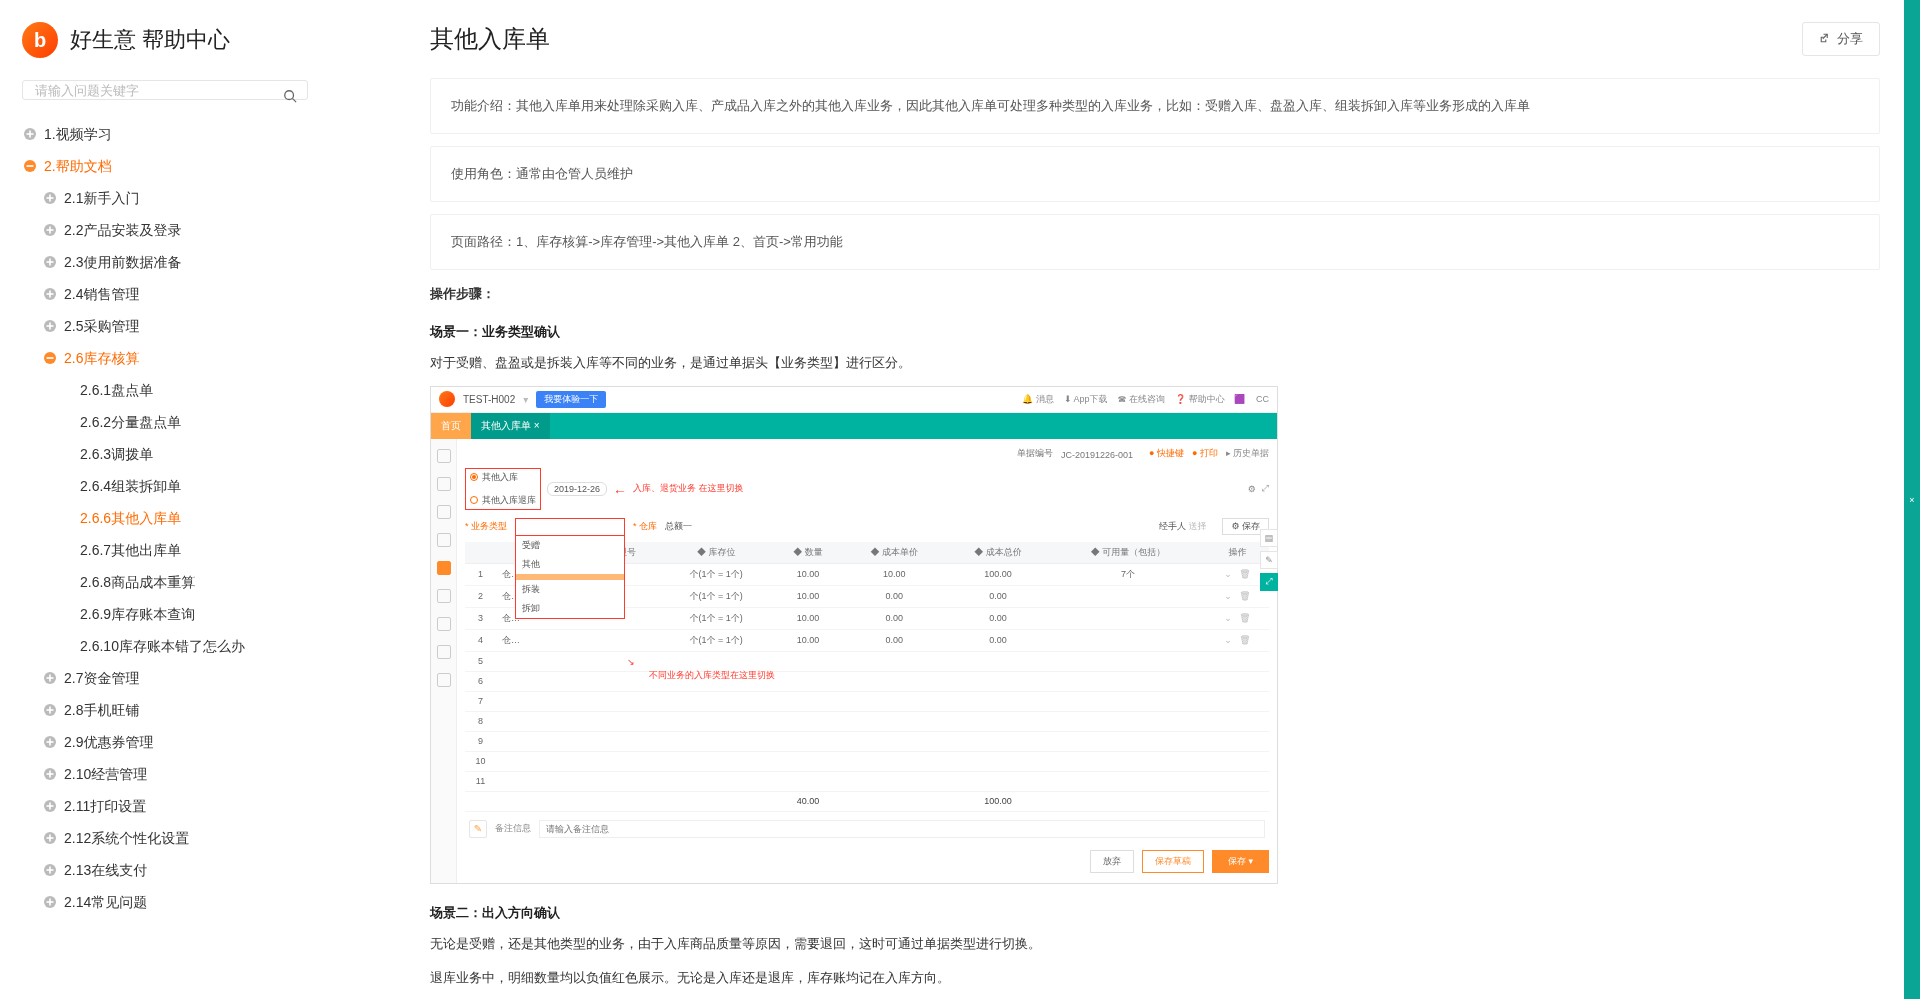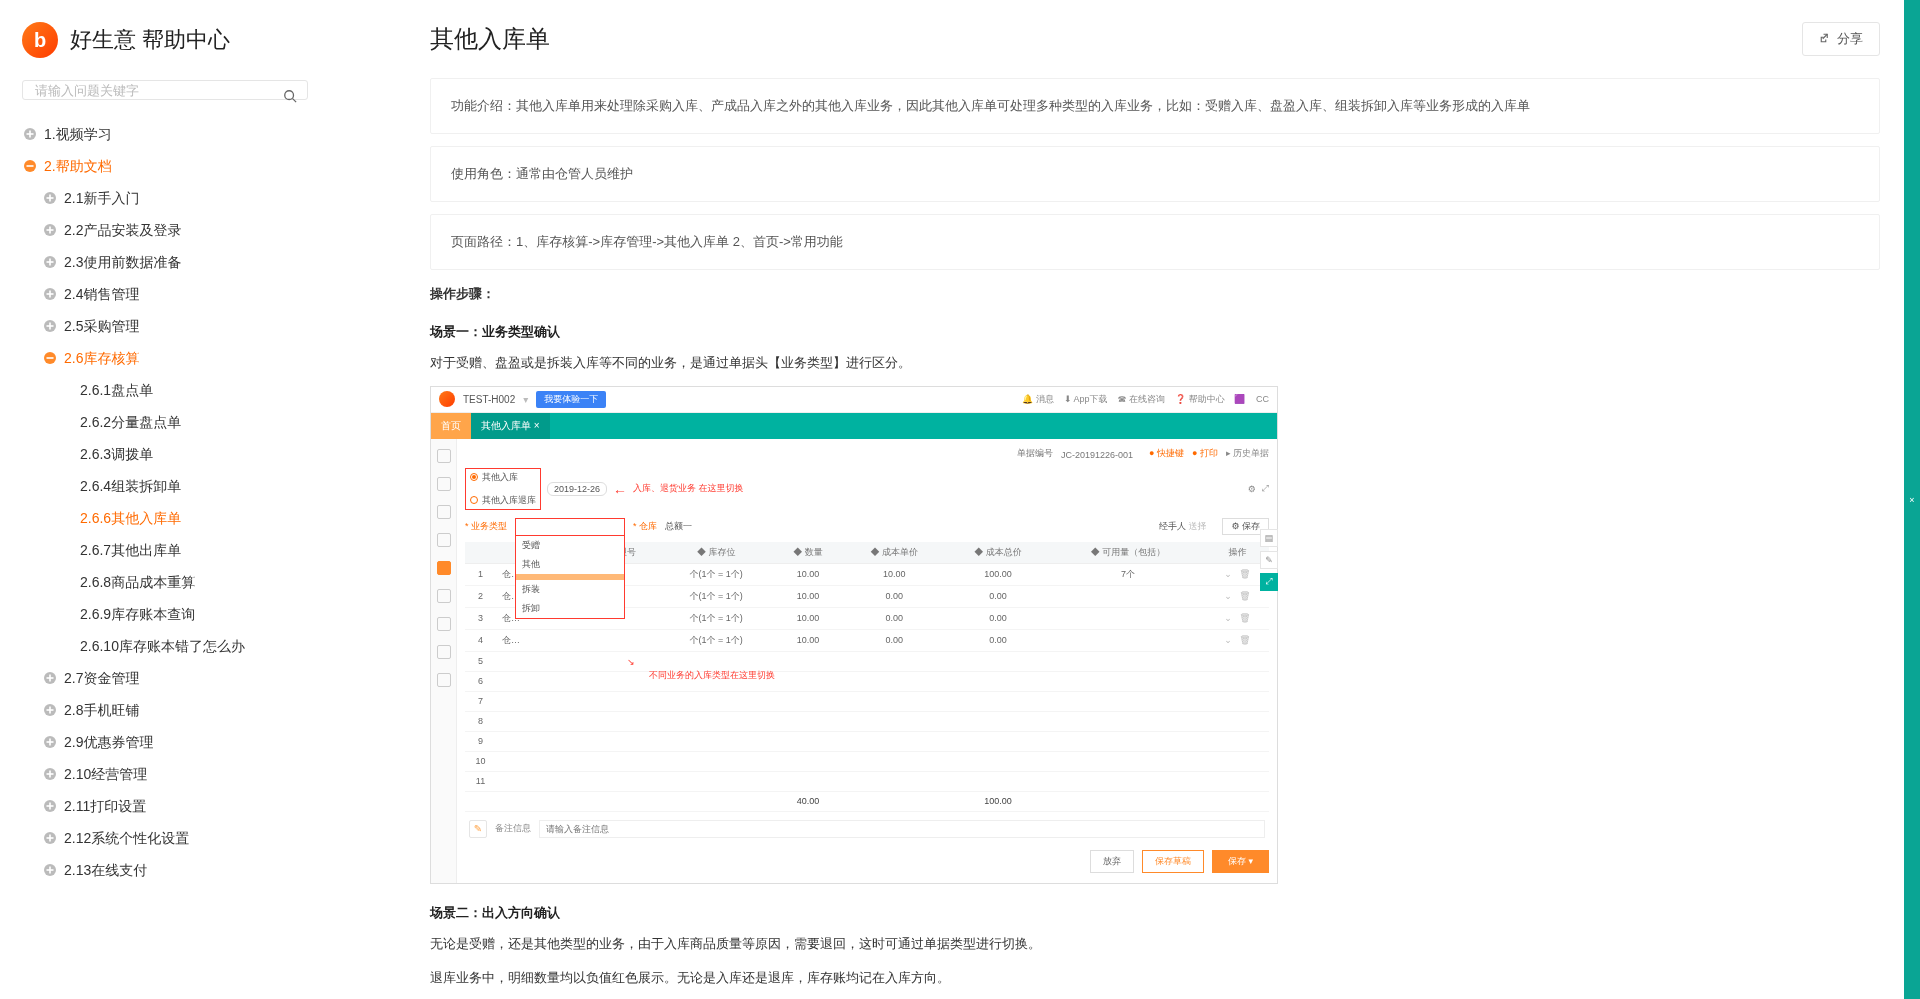--- a/index.html
+++ b/index.html
@@ -284,20 +284,30 @@
         <li class="nav-item lvl-2">
           <span class="nav-icon">
             <svg viewBox="0 0 14 14">
               <circle cx="7" cy="7" r="6" fill="#bbb"></circle>
               <rect x="3.5" y="6.2" width="7" height="1.6" fill="#fff"></rect>
               <rect x="6.2" y="3.5" width="1.6" height="7" fill="#fff"></rect>
             </svg>
           </span>
           <span class="nav-label">2.13在线支付</span>
         </li>
+        <li class="nav-item lvl-2">
+          <span class="nav-icon">
+            <svg viewBox="0 0 14 14">
+              <circle cx="7" cy="7" r="6" fill="#bbb"></circle>
+              <rect x="3.5" y="6.2" width="7" height="1.6" fill="#fff"></rect>
+              <rect x="6.2" y="3.5" width="1.6" height="7" fill="#fff"></rect>
+            </svg>
+          </span>
+          <span class="nav-label">2.14常见问题</span>
+        </li>
       </ul>
   </aside>
 
   <main class="main">
     <div class="title-row">
       <h1 class="page-title">其他入库单</h1>
       <button class="share-btn">
         <span>
           <svg viewBox="0 0 16 16" width="12" height="12" fill="none" stroke="#666" stroke-width="1.5">
               <path d="M6 3h5v5"></path>

